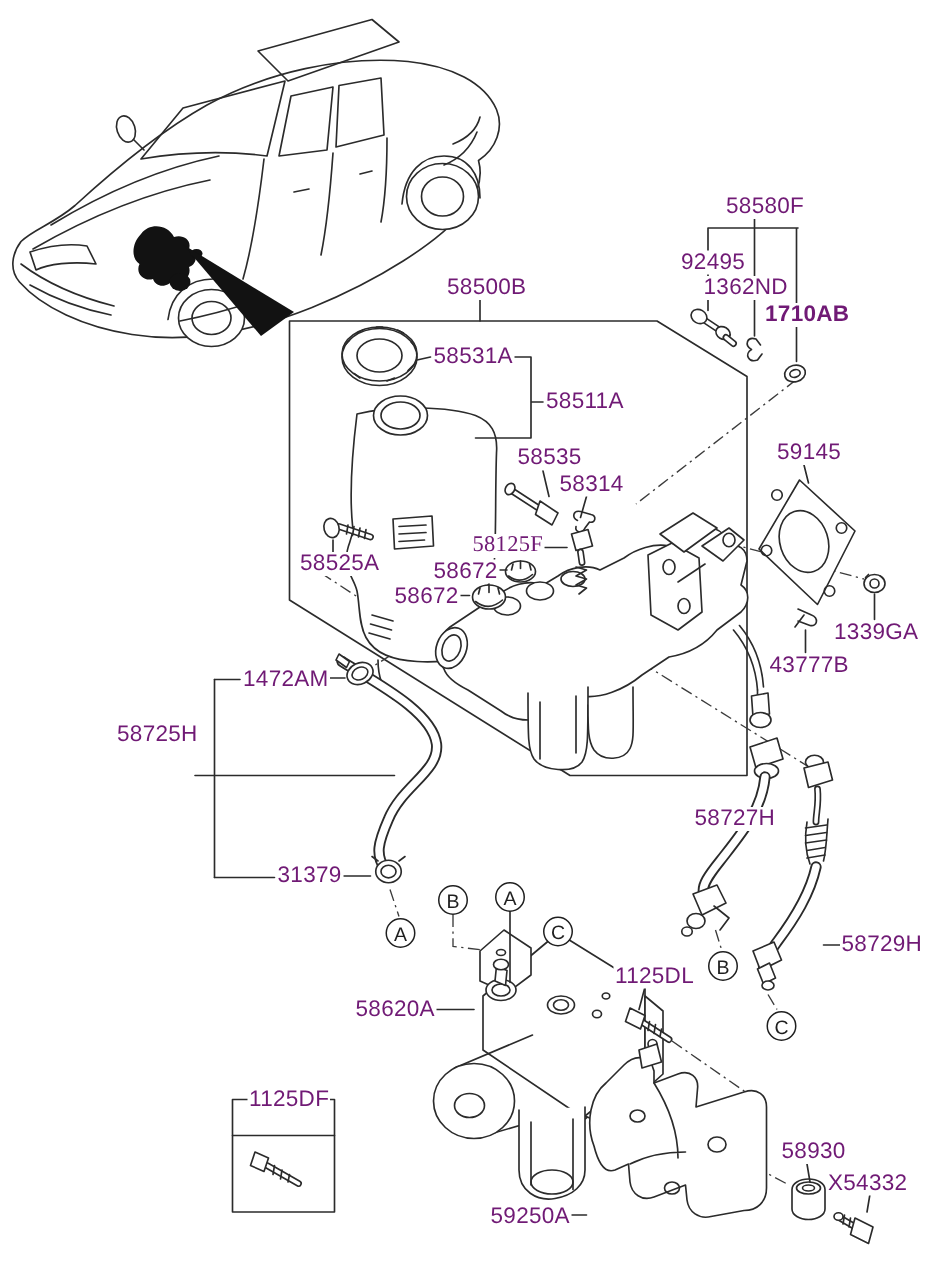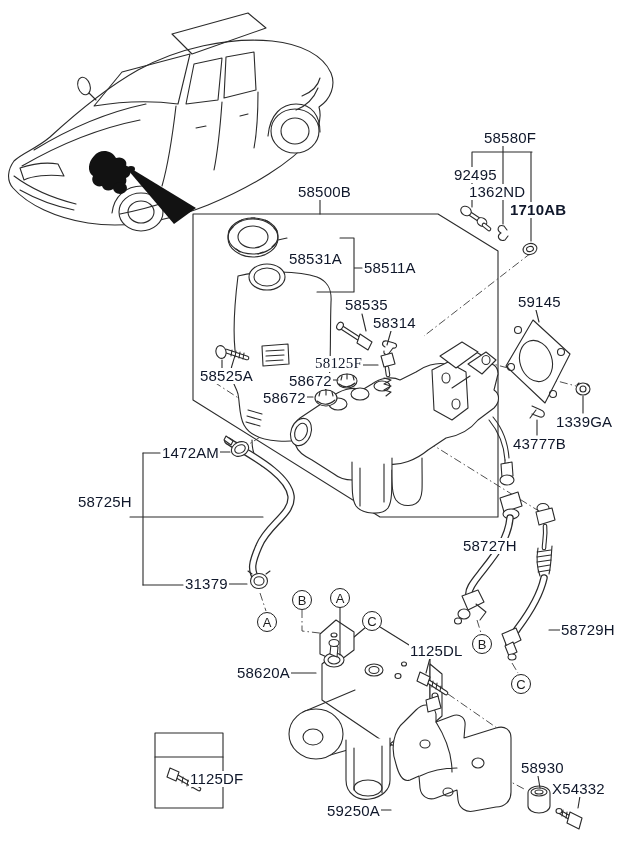--- a/index.html
+++ b/index.html
@@ -7,21 +7,21 @@
          font-family:"Liberation Sans",sans-serif;}
   #art{position:absolute;left:0;top:0;}
   .ln{fill:none;stroke:#2b2b2b;stroke-width:1.1;stroke-linecap:round;stroke-linejoin:round;}
   .wf{fill:#fff;stroke:#2b2b2b;stroke-width:1.1;stroke-linecap:round;stroke-linejoin:round;}
   .blk{fill:#121212;stroke:none;}
   .dd{fill:none;stroke:#3c3c3c;stroke-width:0.9;stroke-dasharray:8 3 1.5 3;}
   .tubeO{fill:none;stroke:#2b2b2b;stroke-width:7.5;stroke-linecap:round;}
   .tubeI{fill:none;stroke:#fff;stroke-width:5;stroke-linecap:round;}
   .tubeO2{fill:none;stroke:#2b2b2b;stroke-width:4.6;stroke-linecap:round;}
   .tubeI2{fill:none;stroke:#fff;stroke-width:2.4;stroke-linecap:round;}
-  .part-label{position:absolute;font-size:15px;line-height:1.05;color:#0f172a;
+  .part-label{position:absolute;font-size:15px;line-height:1.05;color:#701a75;
               background:#fff;padding:0 1px;white-space:nowrap;letter-spacing:.2px;}
   .callout{position:absolute;width:20px;height:20px;box-sizing:border-box;
            border:1.5px solid #1f1f1f;border-radius:50%;background:#fff;color:#1f1f1f;
            font-size:13px;display:flex;align-items:center;justify-content:center;}
 </style>
 </head>
 <body>
 
 <div id="stage">
 
@@ -308,39 +308,39 @@
     <path class="ln" d="M340,608 L340,655"></path>
   </g>
 </svg>
 
 <div id="labels-layer">
       <div class="part-label" style="left: 297px; top: 184px;">58500B</div>
       <div class="part-label" style="left: 483px; top: 130px;">58580F</div>
       <div class="part-label" style="left: 453px; top: 167px;">92495</div>
       <div class="part-label" style="left: 468px; top: 184px;">1362ND</div>
       <div class="part-label" style="left: 509px; top: 202px; font-weight: bold;">1710AB</div>
-      <div class="part-label" style="left: 288px; top: 230px; margin-top: 21px;">58531A</div>
+      <div class="part-label" style="left: 288px; top: 230px;">58531A</div>
       <div class="part-label" style="left: 363px; top: 260px;">58511A</div>
       <div class="part-label" style="left: 344px; top: 297px;">58535</div>
       <div class="part-label" style="left: 372px; top: 315px;">58314</div>
       <div class="part-label" style="left: 314px; top: 356px; font-family: Liberation Serif, serif;">58125F</div>
       <div class="part-label" style="left: 288px; top: 373px;">58672</div>
       <div class="part-label" style="left: 262px; top: 390px;">58672</div>
       <div class="part-label" style="left: 199px; top: 368px;">58525A</div>
       <div class="part-label" style="left: 517px; top: 294px;">59145</div>
       <div class="part-label" style="left: 555px; top: 414px;">1339GA</div>
       <div class="part-label" style="left: 512px; top: 436px;">43777B</div>
       <div class="part-label" style="left: 161px; top: 445px;">1472AM</div>
-      <div class="part-label" style="left: 77px; top: 494px;">58725H</div>
+      <div class="part-label" style="left: 77px; top: 482px;">58725H</div>
       <div class="part-label" style="left: 184px; top: 576px;">31379</div>
       <div class="part-label" style="left: 442px; top: 538px; margin-left: 20px;">58727H</div>
       <div class="part-label" style="left: 560px; top: 622px;">58729H</div>
       <div class="part-label" style="left: 236px; top: 665px;">58620A</div>
       <div class="part-label" style="left: 409px; top: 643px; text-align: center;">1125DL</div>
-      <div class="part-label" style="left: 165px; top: 771px; margin-left: 24px;">1125DF</div>
+      <div class="part-label" style="left: 165px; top: 725px;">1125DF</div>
       <div class="part-label" style="left: 326px; top: 803px;">59250A</div>
       <div class="part-label" style="left: 520px; top: 760px;">58930</div>
       <div class="part-label" style="left: 551px; top: 781px;">X54332</div>
     </div>
 <div id="callouts-layer">
       <div class="callout" style="left: 257px; top: 612px;">A</div>
       <div class="callout" style="left: 292px; top: 590px;">B</div>
       <div class="callout" style="left: 330px; top: 588px;">A</div>
       <div class="callout" style="left: 362px; top: 611px;">C</div>
       <div class="callout" style="left: 472px; top: 634px;">B</div>

